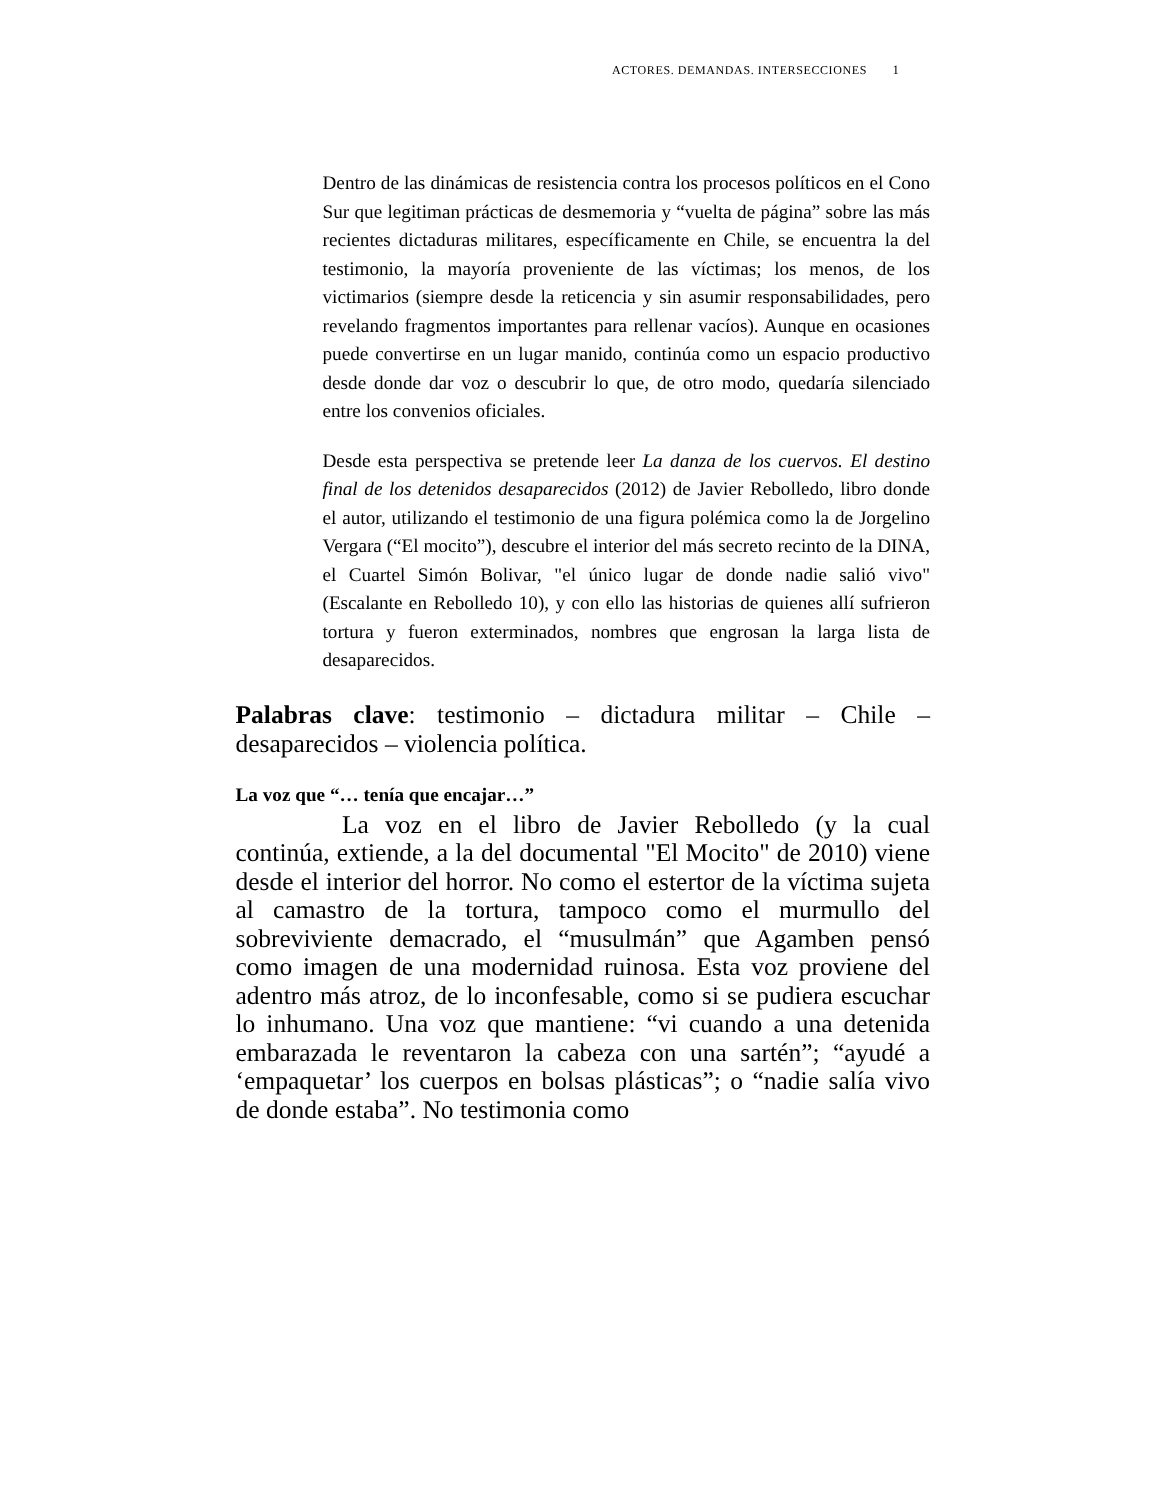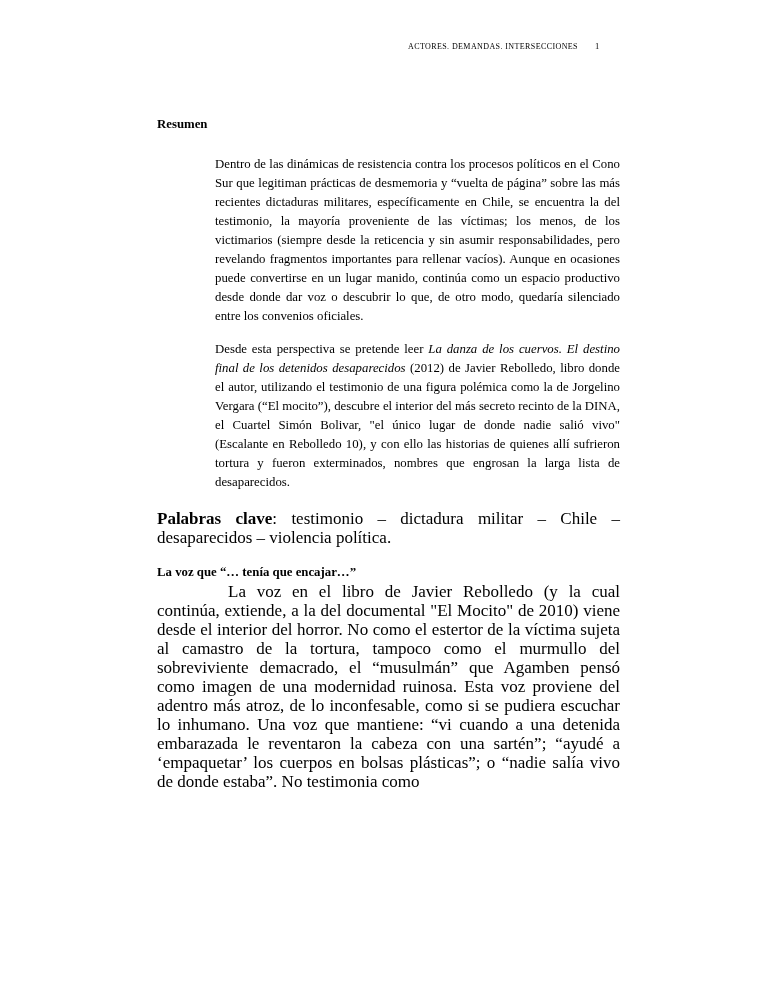--- a/index.html
+++ b/index.html
@@ -95,21 +95,20 @@
 <div class="page">
 
   <div class="running-header">
     <span>ACTORES. DEMANDAS. INTERSECCIONES</span><span class="pagenum">1</span>
   </div>
 
   <div class="content">
 
 
 
-    <h2 class="abstract-heading">Resumen</h2>
 
     <div class="abstract">
       <p class="abs-p"><span>Dentro de las dinámicas de resistencia contra los procesos políticos en el Cono Sur que legitiman prácticas de desmemoria y “vuelta de página” sobre las más recientes dictaduras militares, específicamente en Chile, se encuentra la del testimonio, la mayoría proveniente de las víctimas; los menos, de los victimarios (siempre desde la reticencia y sin asumir responsabilidades, pero revelando fragmentos importantes para rellenar vacíos). Aunque en ocasiones puede convertirse en un lugar manido, continúa como un espacio productivo desde donde dar voz o descubrir lo que, de otro modo, quedaría silenciado entre los convenios oficiales.</span></p>
       <p class="abs-p"><span>Desde esta perspectiva se pretende leer </span><span class="i">La danza de los cuervos. El destino final de los detenidos desaparecidos</span><span> (2012) de Javier Rebolledo, libro donde el autor, utilizando el testimonio de una figura polémica como la de Jorgelino Vergara (“El mocito”), descubre el interior del más secreto recinto de la DINA, el Cuartel Simón Bolivar, "el único lugar de donde nadie salió vivo" (Escalante en Rebolledo 10), y con ello las historias de quienes allí sufrieron tortura y fueron exterminados, nombres que engrosan la larga lista de desaparecidos.</span></p>
     </div>
 
     <p class="keywords"><span class="b">Palabras clave</span><span>: testimonio – dictadura militar – Chile – desaparecidos – violencia política.</span></p>
 
     <h2 class="section-heading">La voz que “… tenía que encajar…”</h2>
 

